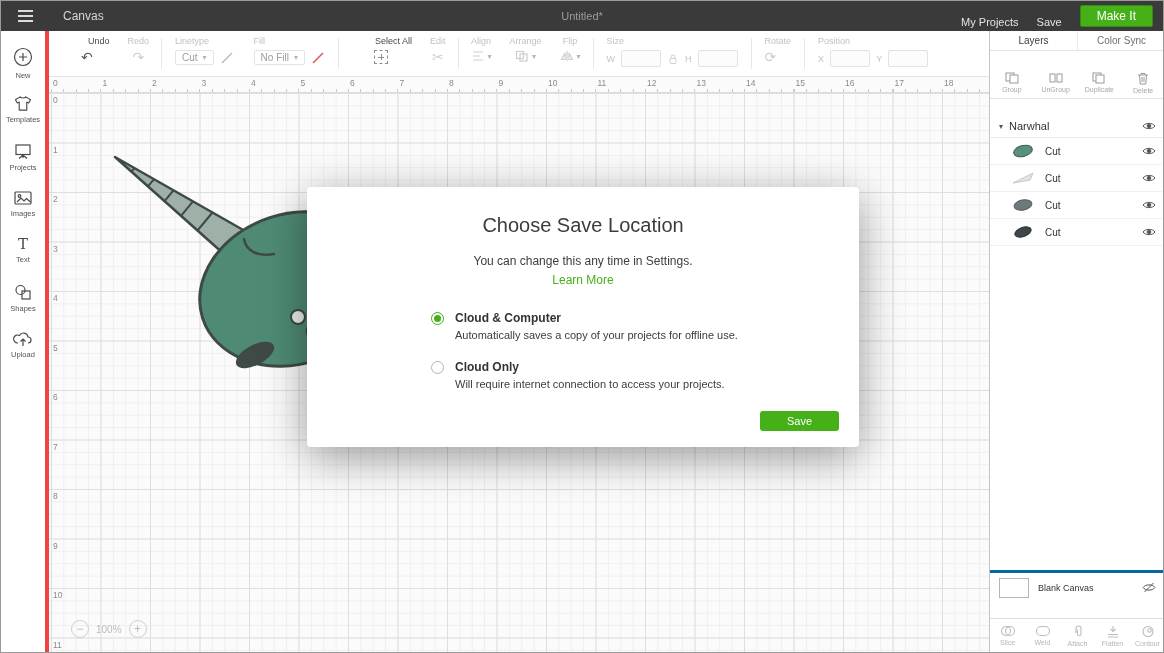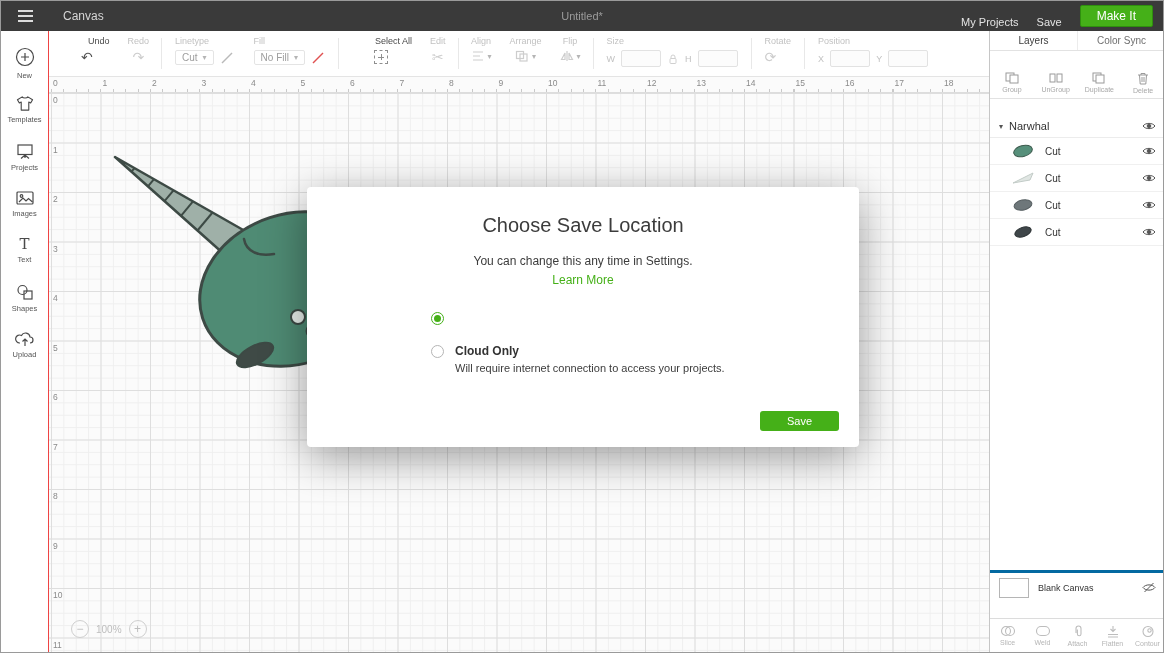--- a/index.html
+++ b/index.html
@@ -10,21 +10,21 @@
   .topbar{position:absolute;left:0;top:0;width:100%;height:30px;background:var(--topbar-bg,#3a3a3a);display:flex;align-items:center;z-index:20;}
   .hamburger{width:48px;height:30px;display:flex;flex-direction:column;align-items:center;justify-content:center;gap:3px;cursor:pointer;}
   .hamburger i{display:block;width:15px;height:2px;background:#dcdcdc;}
   .app-label{color:#d6d6d6;font-size:12px;margin-left:14px;}
   .doc-title{position:absolute;left:50%;transform:translateX(-50%);color:#9b9b9b;font-size:11px;}
   .topbar-right{margin-left:auto;display:flex;align-items:center;gap:18px;padding-right:10px;}
   .topbar-link{color:#e3e3e3;font-size:11px;cursor:pointer;margin-top:11px;}
   .makeit-btn{background:var(--accent-green,#45b018);border:1px solid #2f8f0e;color:#fff;font-size:12px;padding:3px 16px;border-radius:2px;cursor:pointer;}
 
   
-  .sidebar{position:absolute;left:0;top:30px;width:48px;bottom:0;background:#fff;border-right:1px solid #ef4444;display:flex;flex-direction:column;align-items:center;padding-top:8px;z-index:10;}
+  .sidebar{position:absolute;left:0;top:30px;width:48px;bottom:0;background:#fff;border-right:4px solid #ef4444;display:flex;flex-direction:column;align-items:center;padding-top:8px;z-index:10;}
   .side-item{width:100%;height:47px;display:flex;flex-direction:column;align-items:center;justify-content:center;gap:3px;cursor:pointer;}
   .side-item .slbl{font-size:7.5px;color:#555;}
   .side-item svg{stroke:#4a4a4a;fill:none;stroke-width:1.2;}
   .tletter{font-family:"DejaVu Serif",serif;font-size:15px;color:#4a4a4a;line-height:15px;}
 
   
   .toolbar{position:absolute;left:48px;top:30px;width:940px;height:46px;background:#fff;border-bottom:1px solid #e4e4e4;display:flex;align-items:stretch;padding-left:6px;z-index:9;}
   .tcol{display:flex;flex-direction:column;align-items:center;padding:5px 9px 0;gap:4px;}
   .tgroup{display:flex;flex-direction:column;padding:5px 10px 0;gap:4px;}
   .tlabel,.glabel{font-size:9px;color:#c2c2c2;white-space:nowrap;}
@@ -462,20 +462,24 @@
     </div>
   </aside>
 
   <div class="modal">
     <div class="m-title">Choose Save Location</div>
     <div class="m-sub">You can change this any time in Settings.</div>
     <div class="m-learn">Learn More</div>
     <div class="m-opts">
       <div class="m-opt">
         <div class="radio selected"></div>
+        <div>
+          <div class="m-opt-label">Cloud &amp; Computer</div>
+          <div class="m-opt-desc">Automatically saves a copy of your projects for offline use.</div>
+        </div>
       </div>
       <div class="m-opt">
         <div class="radio"></div>
         <div>
           <div class="m-opt-label">Cloud Only</div>
           <div class="m-opt-desc">Will require internet connection to access your projects.</div>
         </div>
       </div>
     </div>
     <button class="m-save">Save</button>

